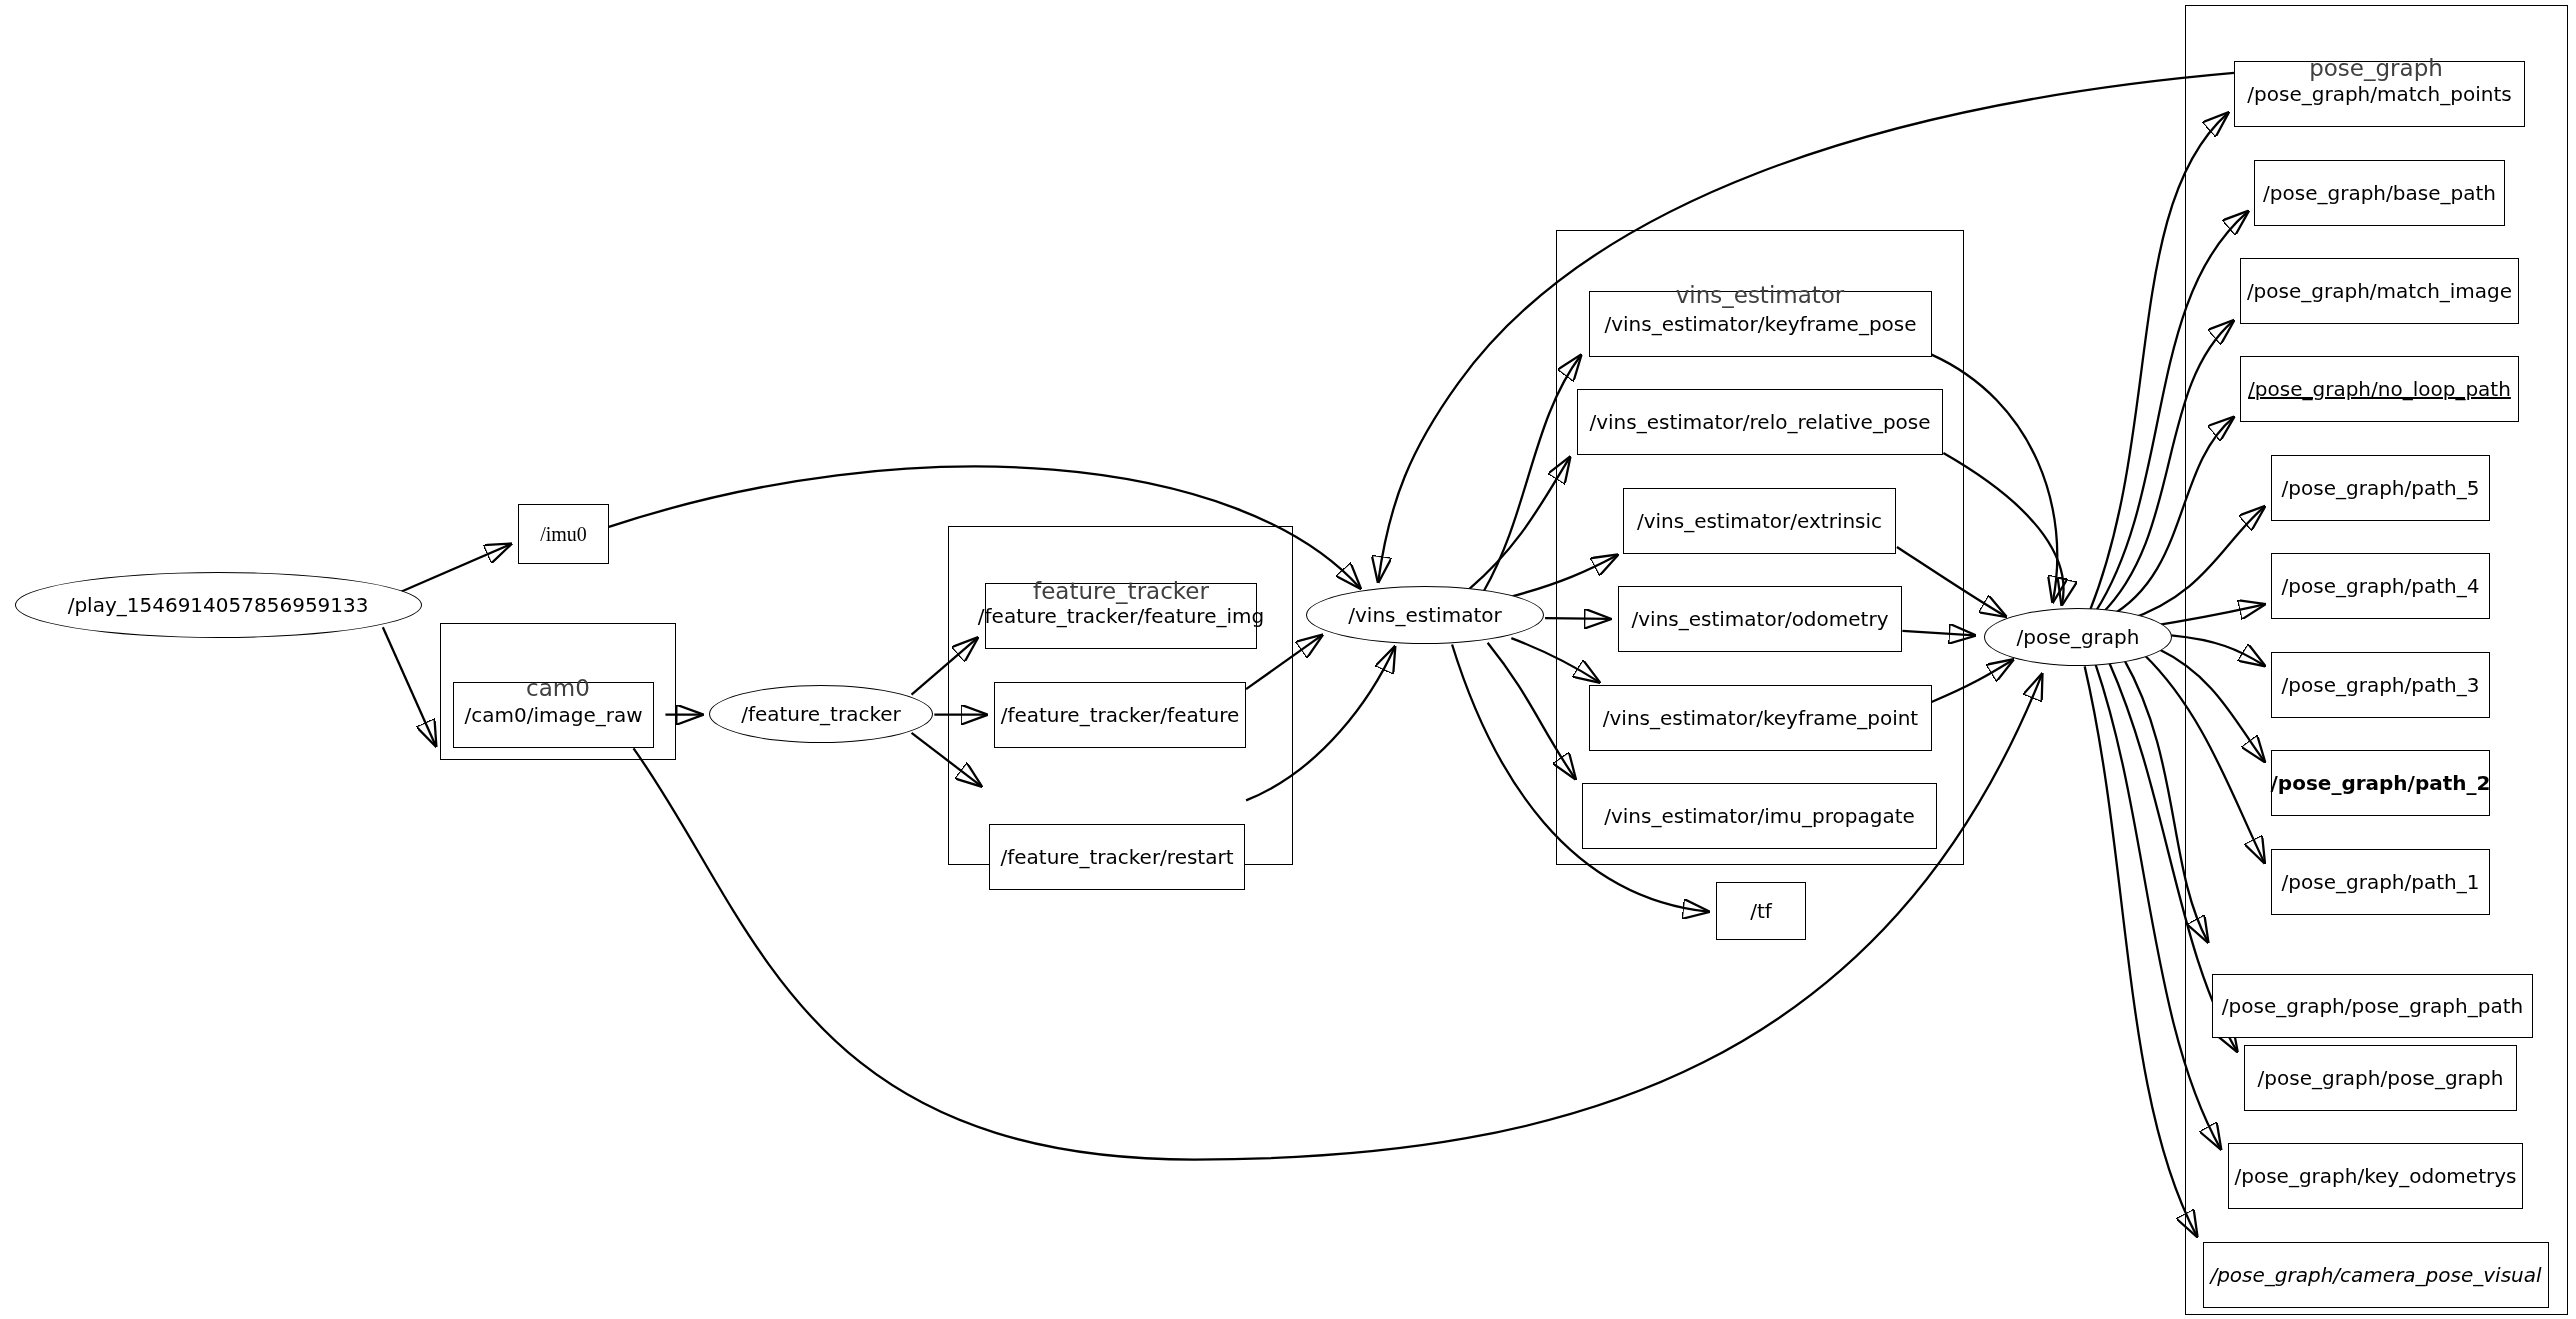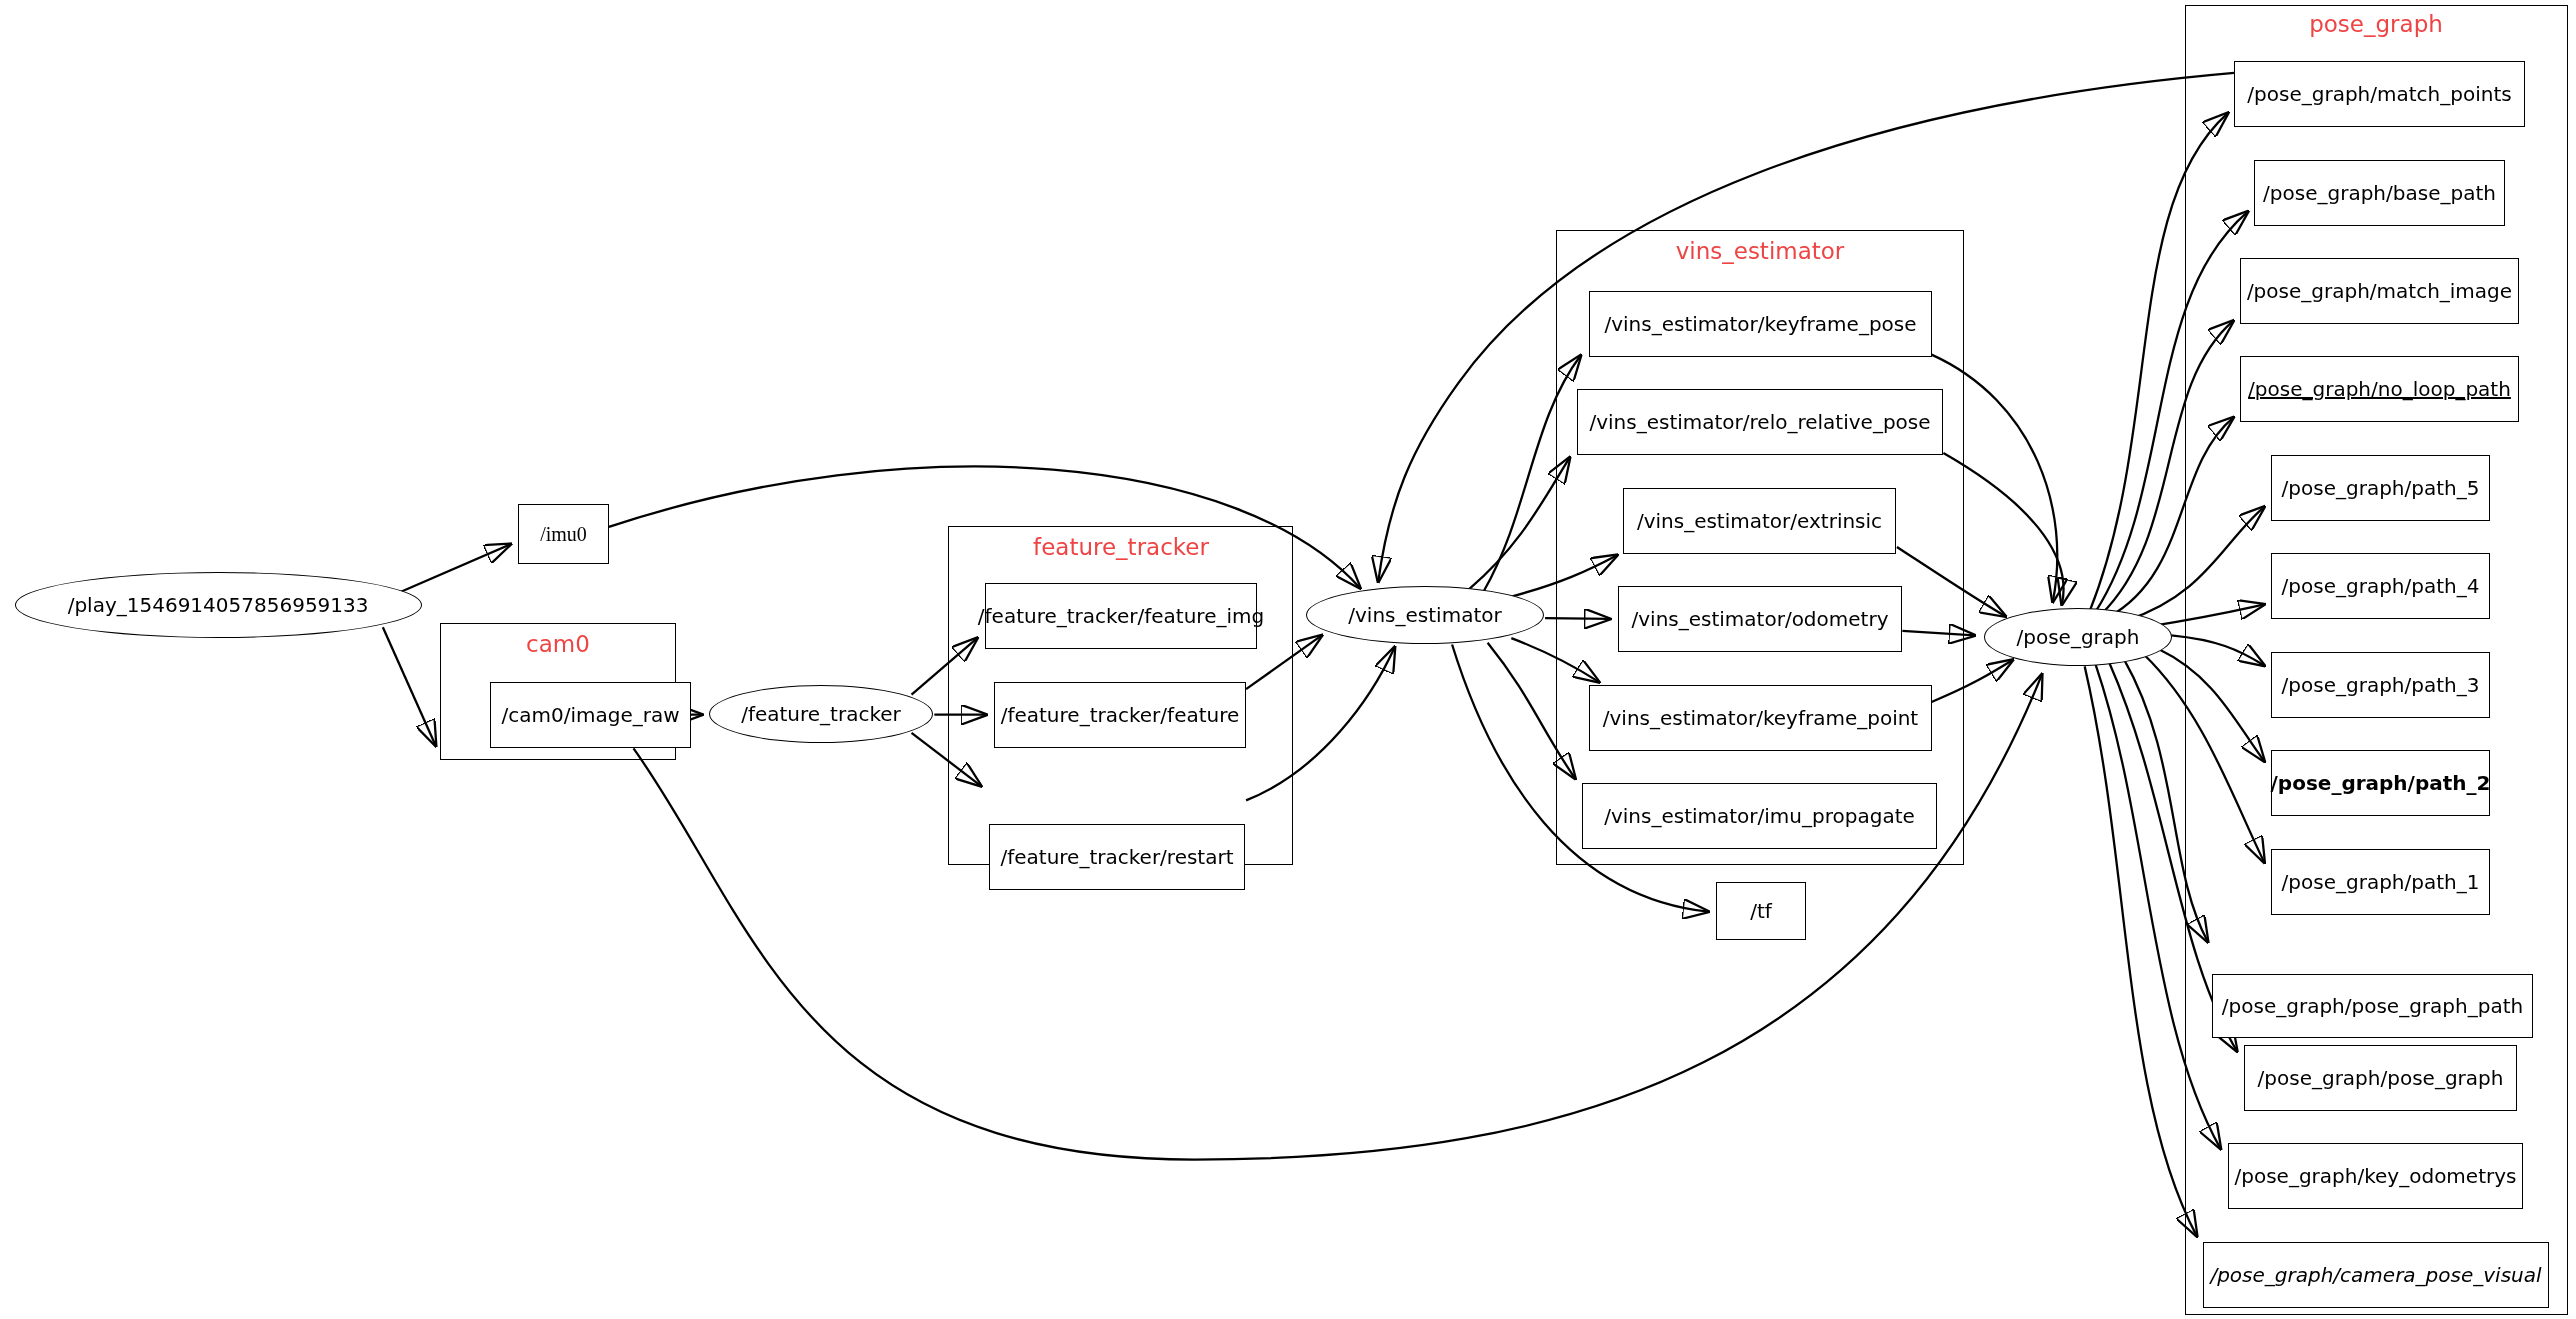--- a/index.html
+++ b/index.html
@@ -14,24 +14,25 @@
     position:absolute;
     border:1.8px solid #000;
     background:#ffffff;
     z-index:1;
     box-sizing:border-box;
   }
   .cluster-label{
     position:absolute;
     z-index:12;
     font-size:23px;
-    color:#ef4444;
+    color:#404040;
     text-align:center;
     white-space:nowrap;
     transform:translateX(-50%);
+    margin-top:44px;
   }
   svg.edges{
     position:absolute;left:0;top:0;
     z-index:5;
   }
   svg.edges path{
     fill:none;
     stroke:#000;
     stroke-width:2.5;
   }
@@ -112,21 +113,21 @@
     <path d="M 2299,729 C 2358,902 2358,1122 2436,1260" marker-end="url(#arrow)"></path>
     <path d="M 2287,731 C 2338,952 2328,1202 2410,1356" marker-end="url(#arrow)"></path>
   </svg>
 
   <div class="node ellipse" style="left:14.6px;top:572px;width:407px;height:66px;">/play_1546914057856959133</div>
   <div class="node ellipse" style="left:709px;top:685px;width:224px;height:58px;">/feature_tracker</div>
   <div class="node ellipse" style="left:1306px;top:586px;width:238px;height:58px;">/vins_estimator</div>
   <div class="node ellipse" style="left:1984px;top:608px;width:188px;height:58px;">/pose_graph</div>
 
   <div class="node" style="left:518px;top:504px;width:91px;height:60px;font-family:Liberation Serif, serif;">/imu0</div>
-  <div class="node" style="left:453px;top:682px;width:201px;height:66px;margin-left:37px;">/cam0/image_raw</div>
+  <div class="node" style="left:453px;top:682px;width:201px;height:66px;">/cam0/image_raw</div>
 
   <div class="node" style="left:985px;top:583px;width:272px;height:66px;">/feature_tracker/feature_img</div>
   <div class="node" style="left:994px;top:682px;width:252px;height:66px;">/feature_tracker/feature</div>
   <div class="node" style="left:989px;top:824px;width:256px;height:66px;">/feature_tracker/restart</div>
 
   <div class="node" style="left:1589px;top:291px;width:343px;height:66px;">/vins_estimator/keyframe_pose</div>
   <div class="node" style="left:1577px;top:389px;width:366px;height:66px;">/vins_estimator/relo_relative_pose</div>
   <div class="node" style="left:1623px;top:488px;width:273px;height:66px;">/vins_estimator/extrinsic</div>
   <div class="node" style="left:1618px;top:586px;width:284px;height:66px;">/vins_estimator/odometry</div>
   <div class="node" style="left:1589px;top:685px;width:343px;height:66px;">/vins_estimator/keyframe_point</div>

